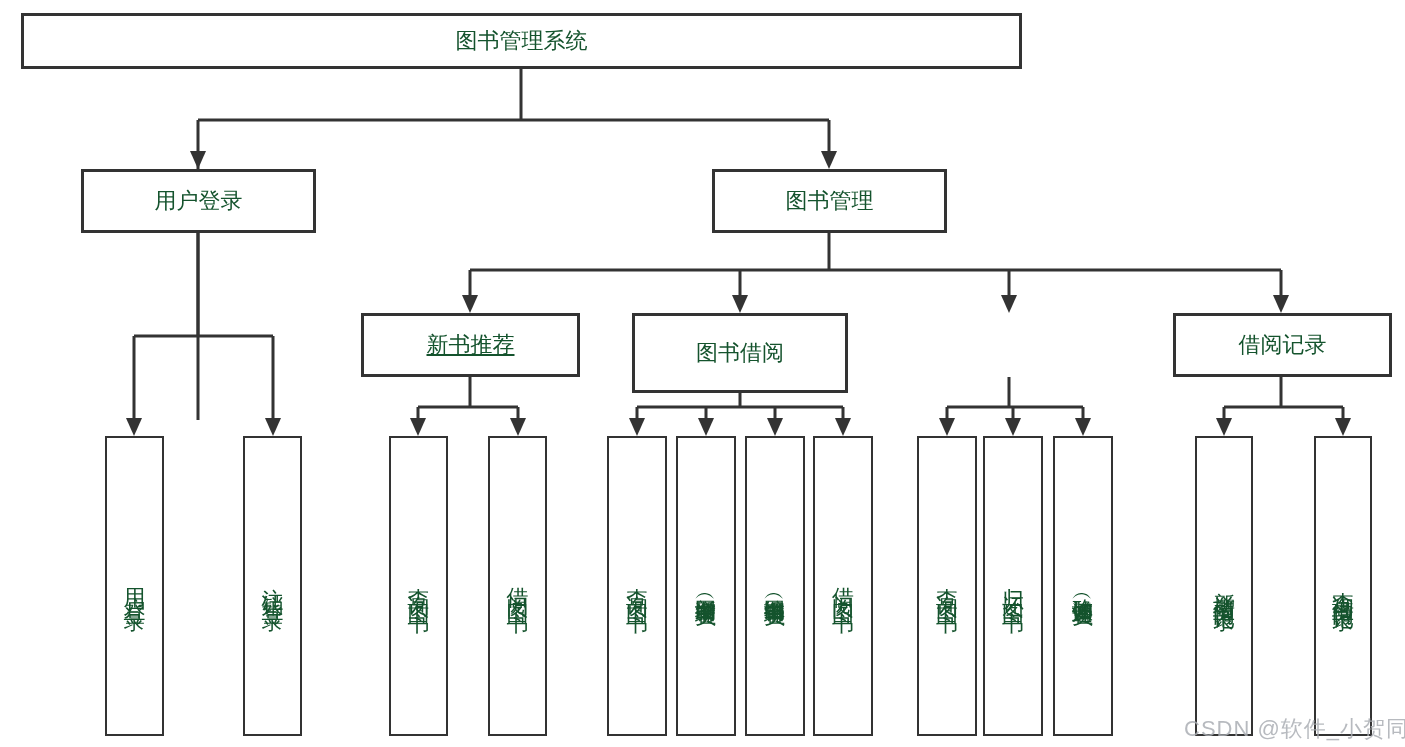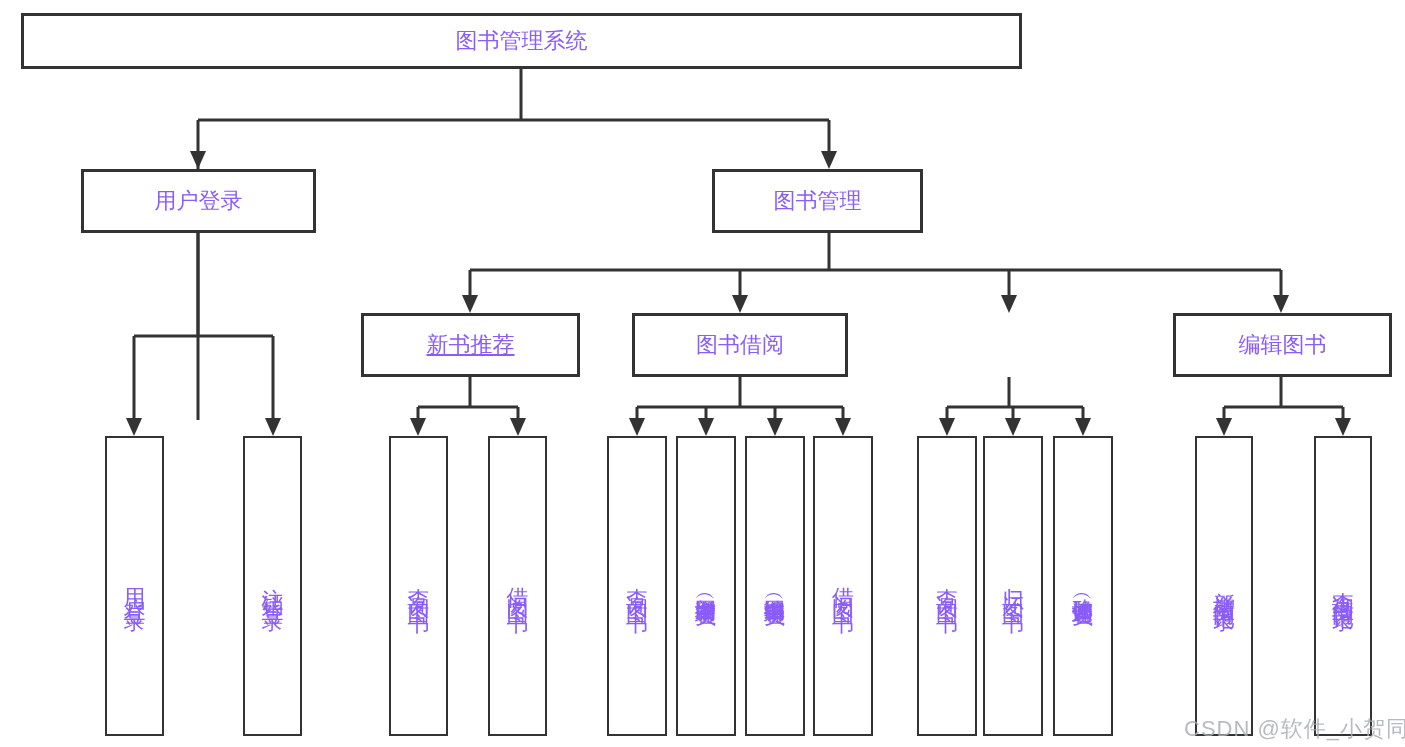--- a/index.html
+++ b/index.html
@@ -19,21 +19,21 @@
     position: absolute;
     left: 0;
     top: 0;
     z-index: 1;
   }
   .box {
     position: absolute;
     box-sizing: border-box;
     background: #ffffff;
     border: 3px solid #333333;
-    color: #8b5cf6;
+    color: #14532d;
     display: flex;
     align-items: center;
     justify-content: center;
     font-size: 22px;
     z-index: 2;
     text-align: right;
   }
   .leaf {
     border-width: 2px;
     top: 436px;
@@ -128,32 +128,32 @@
     </g>
   </svg>
 
   <div class="box" style="left:21px; top:13px; width:1001px; height:56px;">
     <span>图书管理系统</span>
   </div>
 
   <div class="box" style="left:81px; top:169px; width:235px; height:64px;">
     <span>用户登录</span>
   </div>
-  <div class="box" style="left:712px; top:169px; width:211px; height:64px;">
+  <div class="box" style="left:712px; top:169px; width:235px; height:64px;">
     <span>图书管理</span>
   </div>
 
   <div class="box" style="left:361px; top:313px; width:219px; height:64px;text-decoration:underline;">
     <span>新书推荐</span>
   </div>
-  <div class="box" style="left:632px; top:313px; width:216px; height:64px;">
+  <div class="box" style="left:632px; top:313px; width:216px; height:80px;">
     <span>图书借阅</span>
   </div>
   <div class="box" style="left:1173px; top:313px; width:219px; height:64px;">
-    <span>编辑图书</span>
+    <span>借阅记录</span>
   </div>
 
   <div class="box leaf" style="left:105px; width:59px;">
     <span class="vtext">用户登录</span>
   </div>
   <div class="box leaf" style="left:243px; width:59px;">
     <span class="vtext">注销登录</span>
   </div>
 
   <div class="box leaf" style="left:389px; width:59px;">

